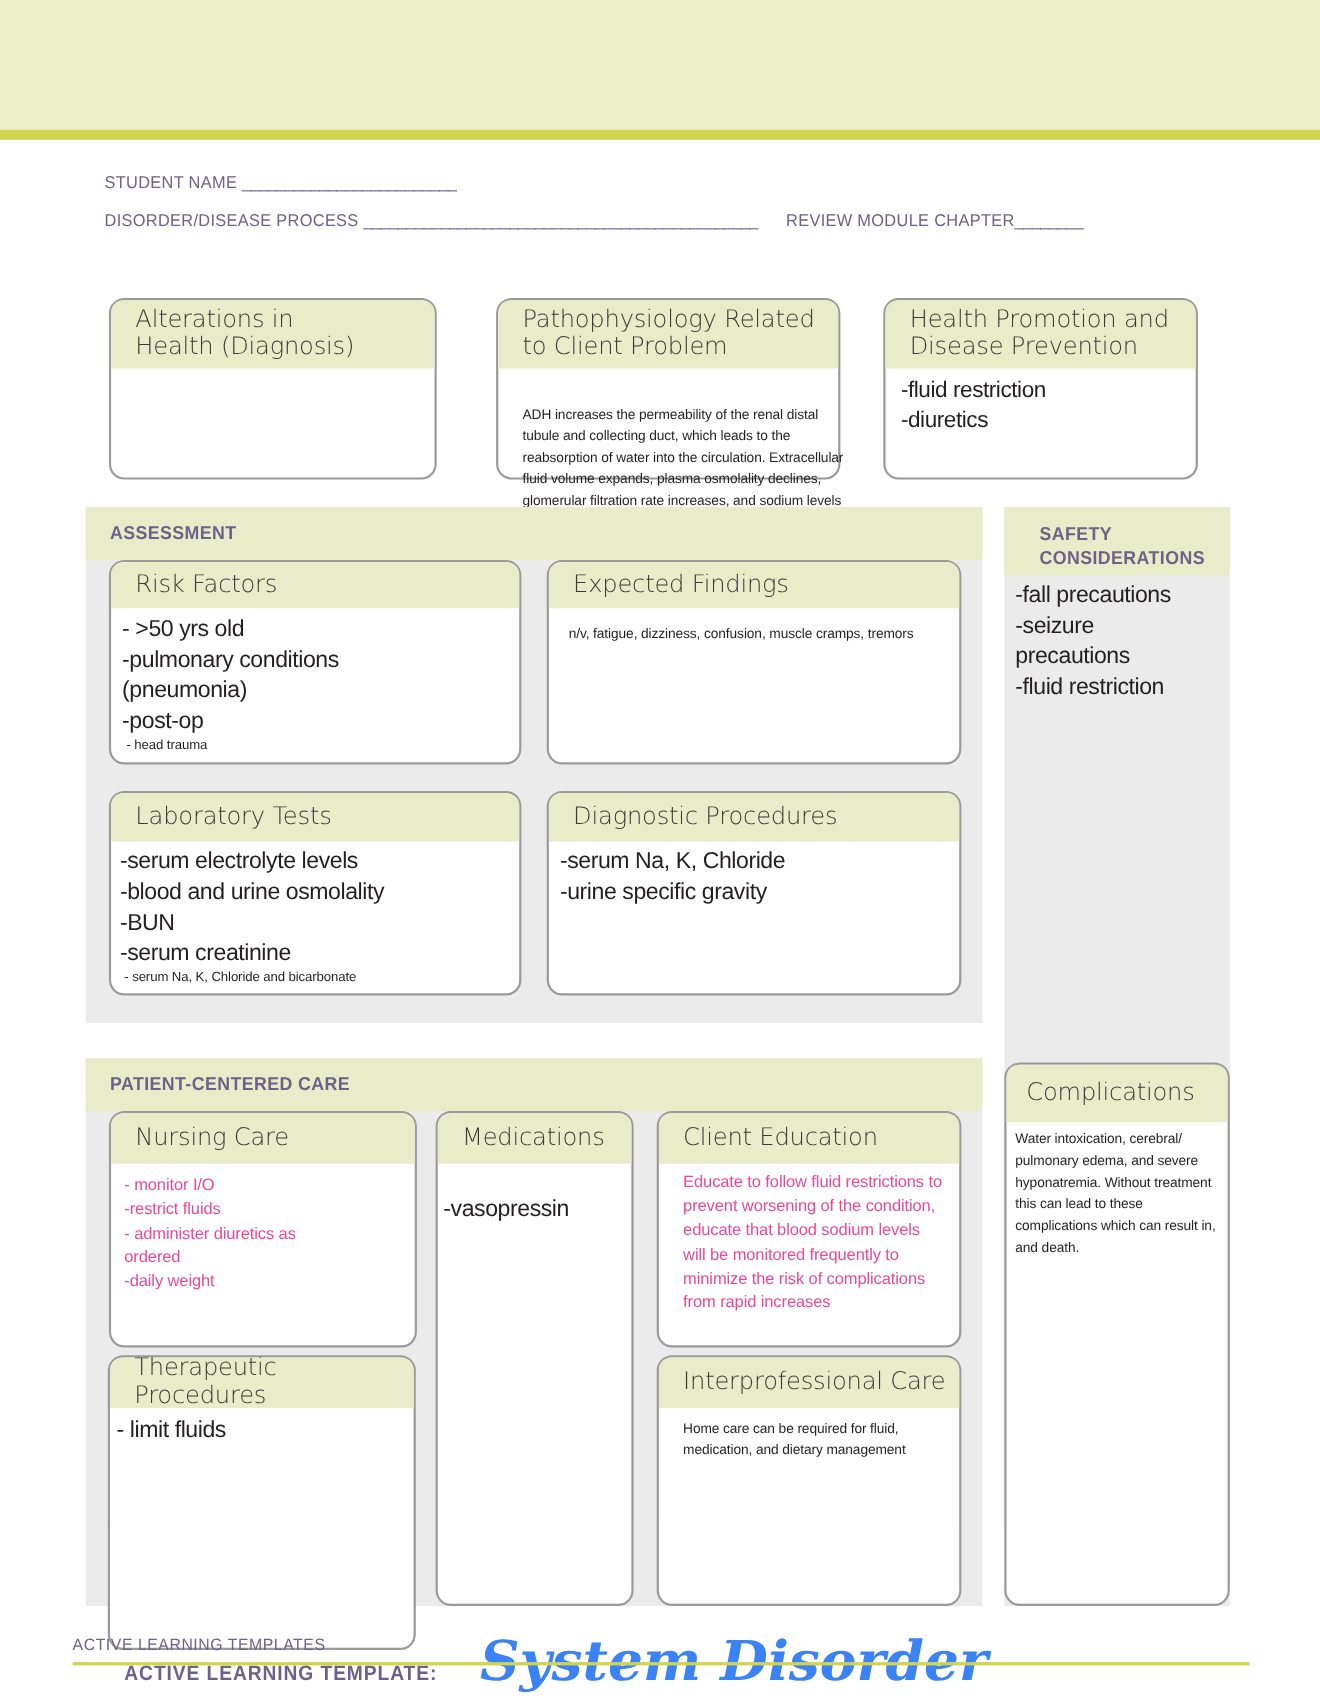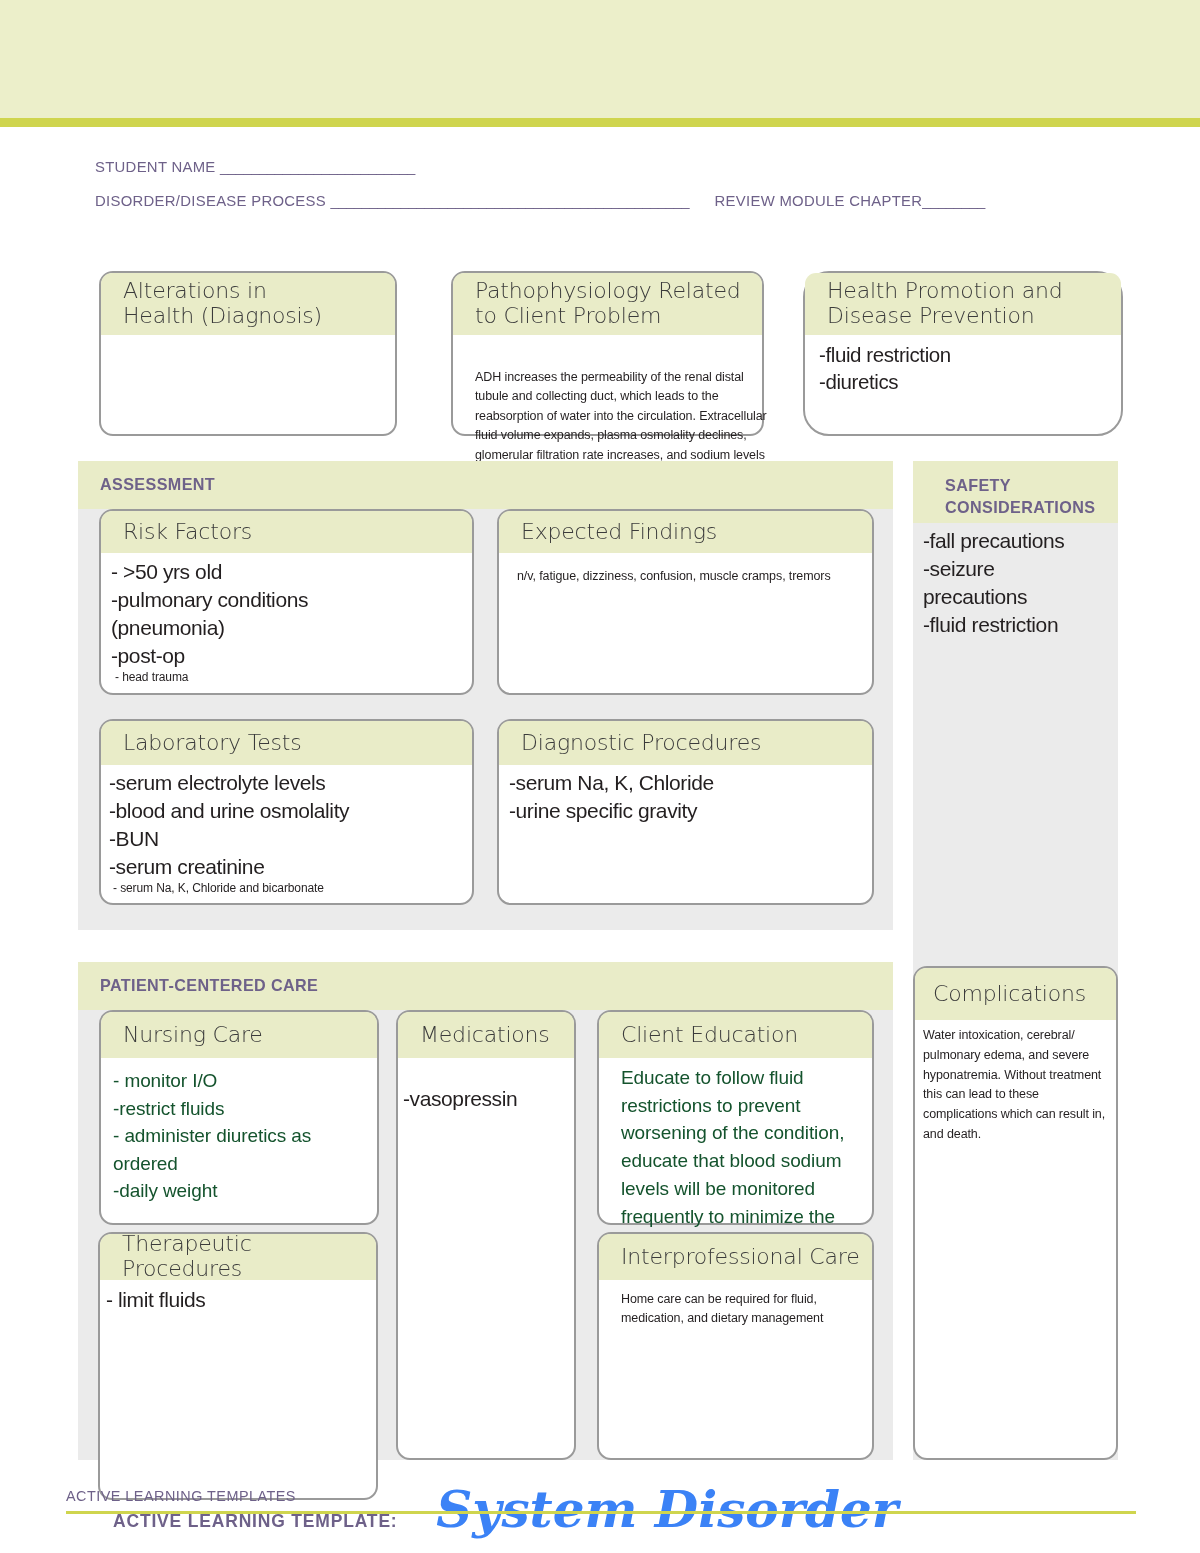--- a/index.html
+++ b/index.html
@@ -75,21 +75,21 @@
   }
   .card-bd{
     padding:10px 14px 8px 14px;
     box-sizing:border-box;
   }
   .t-small{
     font-size:12.5px;color:#231f20;line-height:1.48;
     letter-spacing:-0.1px;
   }
   .t-mid{
-    font-size:19px;color:#14532d;line-height:1.42;
+    font-size:15px;color:#ec4899;line-height:1.42;
     letter-spacing:-0.1px;
   }
   .t-big{
     font-size:20.5px;color:#231f20;line-height:1.33;
     letter-spacing:-0.4px;
   }
   .t-tiny{
     font-size:12px;color:#231f20;line-height:1.35;
     letter-spacing:-0.1px;
   }
@@ -154,21 +154,21 @@
 <div class="card" style="left:451px;top:271px;width:313px;height:165px;">
   <div class="card-hd" style="height:62px;">
     <span class="ov">Pathophysiology Related
 to Client Problem</span>
   </div>
   <div class="card-bd" style="padding-left:22px;padding-top:9px;padding-right:2px;">
     <div class="t-small" style="line-height:1.55;width:292px;margin-top:24px;">ADH increases the permeability of the renal distal tubule and collecting duct, which leads to the reabsorption of water into the circulation. Extracellular fluid volume expands, plasma osmolality declines, glomerular filtration rate increases, and sodium levels decline</div>
   </div>
 </div>
 
-<div class="card" style="left:803px;top:271px;width:320px;height:165px;border-radius:26px;">
+<div class="card" style="left:803px;top:271px;width:286px;height:165px;">
   <div class="card-hd" style="height:62px;">
     <span class="ov">Health Promotion and
 Disease Prevention</span>
   </div>
   <div class="card-bd" style="padding-left:14px;padding-top:6px;">
     <div class="t-big ov">-fluid restriction
 -diuretics</div>
   </div>
 </div>
 

